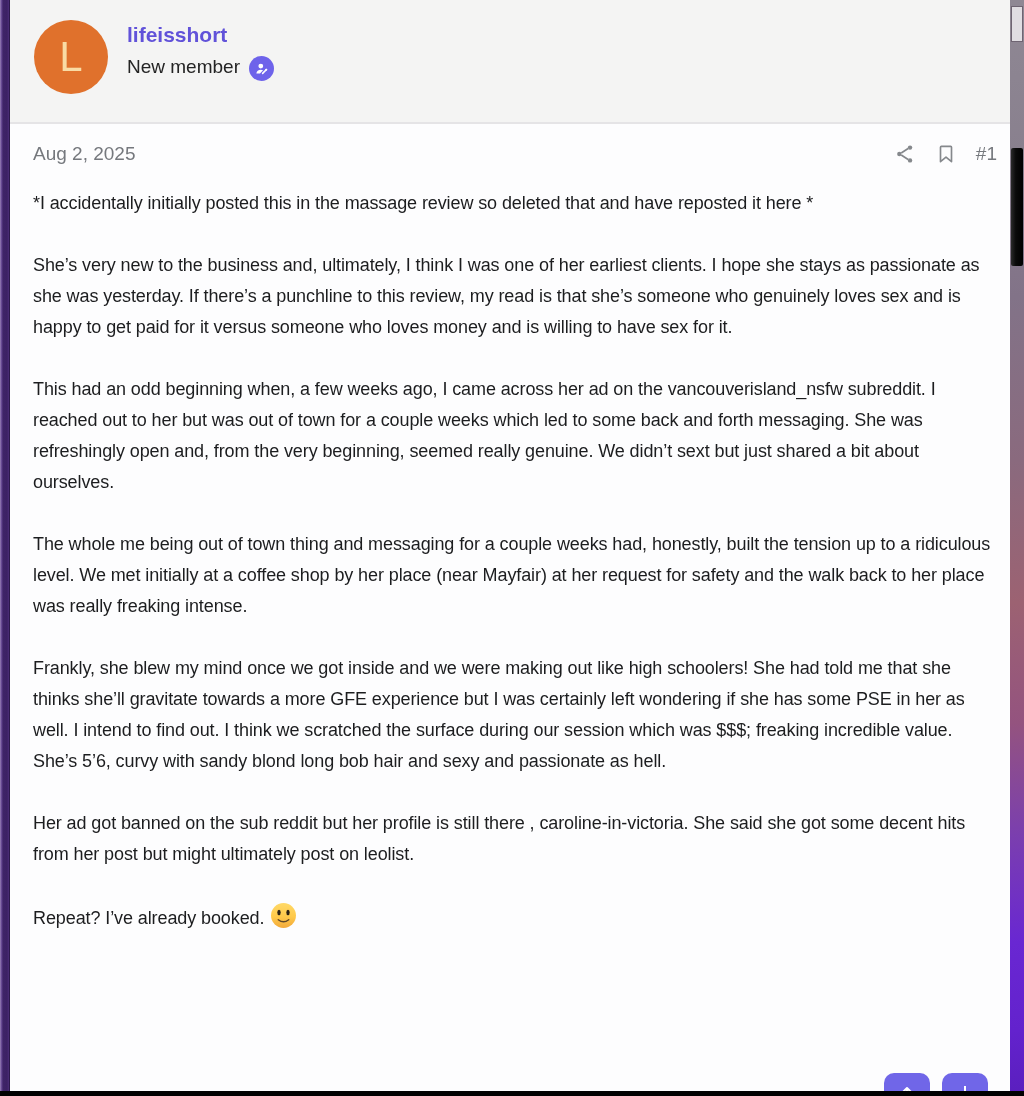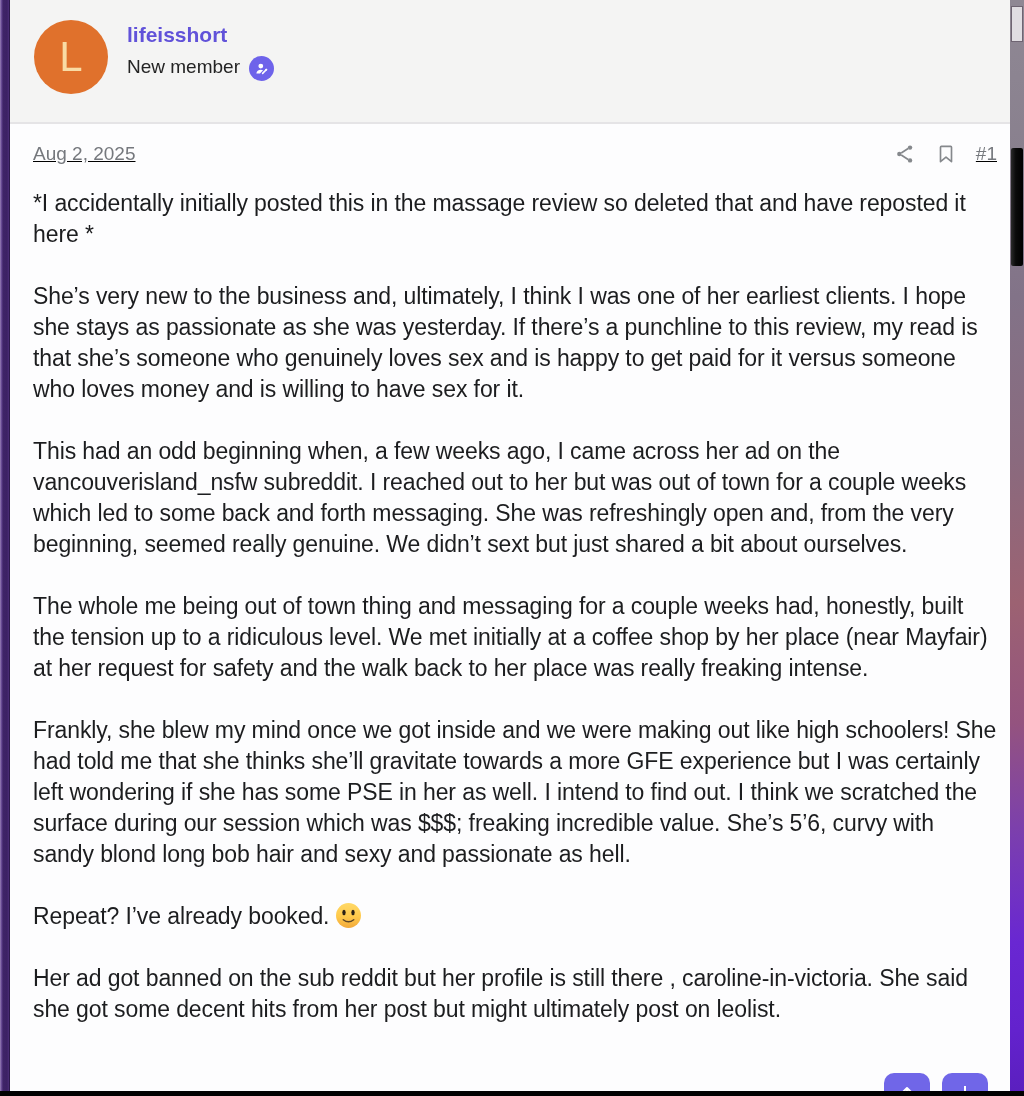--- a/index.html
+++ b/index.html
@@ -27,28 +27,28 @@
   .user-meta { padding-top:3px; }
   .username { display:inline-block; font-size:21px; font-weight:700; color:#6152d9; text-decoration:none; cursor:pointer; }
   .role-row { margin-top:9px; display:flex; align-items:flex-start; gap:9px; }
   .role { font-size:19px; color:#242424; }
   .badge { width:25px; height:25px; border-radius:50%; background:#6e63ea; display:flex; align-items:center; justify-content:center; }
   .badge svg { width:17px; height:17px; }
 
   .divider { height:2px; background:#e5e4e6; }
 
   .post-body { padding:0 13px 0 23px; }
-  .meta-row { margin-top:19px; display:flex; justify-content:space-between; align-items:center;text-decoration:underline; }
+  .meta-row { margin-top:19px; display:flex; justify-content:space-between; align-items:center; }
   .date { font-size:19px; color:#75787d; text-decoration:none; cursor:pointer; }
   .meta-actions { display:flex; align-items:center; gap:19px; }
   .icon-btn { width:22px; height:22px; display:inline-flex; align-items:center; justify-content:center; cursor:pointer; }
   .icon-btn svg { width:22px; height:22px; }
   .post-number { font-size:19px; color:#75787d; text-decoration:none; cursor:pointer; }
 
-  .post-content { margin-top:23px; font-size:23px; line-height:31px; color:#1c1d1f; }
+  .post-content { margin-top:23px; font-size:18px; line-height:31px; color:#1c1d1f; }
   .post-content p { margin:0 0 31px 0; letter-spacing:-0.1px; }
   .emoji { display:inline-block; width:29px; height:29px; vertical-align:-6px; margin-left:5px; }
 
   
   .float-btn { position:absolute; top:1073px; width:46px; height:46px; border:none; border-radius:10px;
     background:#7066e8; display:flex; align-items:flex-start; justify-content:center; padding-top:9px; cursor:pointer; z-index:7; }
   .float-btn.up { left:884px; }
   .float-btn.down { left:942px; }
   .float-btn svg { width:24px; height:24px; }
 </style>
@@ -104,36 +104,36 @@
           <a class="post-number">#1</a>
         </div>
       </div>
 
       <div class="post-content">
         <p>*I accidentally initially posted this in the massage review so deleted that and have reposted it here *</p>
         <p>She’s very new to the business and, ultimately, I think I was one of her earliest clients. I hope she stays as passionate as she was yesterday. If there’s a punchline to this review, my read is that she’s someone who genuinely loves sex and is happy to get paid for it versus someone who loves money and is willing to have sex for it.</p>
         <p>This had an odd beginning when, a few weeks ago, I came across her ad on the vancouverisland_nsfw subreddit. I reached out to her but was out of town for a couple weeks which led to some back and forth messaging. She was refreshingly open and, from the very beginning, seemed really genuine. We didn’t sext but just shared a bit about ourselves.</p>
         <p>The whole me being out of town thing and messaging for a couple weeks had, honestly, built the tension up to a ridiculous level. We met initially at a coffee shop by her place (near Mayfair) at her request for safety and the walk back to her place was really freaking intense.</p>
         <p>Frankly, she blew my mind once we got inside and we were making out like high schoolers! She had told me that she thinks she’ll gravitate towards a more GFE experience but I was certainly left wondering if she has some PSE in her as well. I intend to find out. I think we scratched the surface during our session which was $$$; freaking incredible value. She’s 5’6, curvy with sandy blond long bob hair and sexy and passionate as hell.</p>
+        <p>Her ad got banned on the sub reddit but her profile is still there , caroline-in-victoria. She said she got some decent hits from her post but might ultimately post on leolist.</p>
         <p><span>Repeat? I’ve already booked.</span><span class="emoji">
           <svg viewBox="0 0 36 36">
             <defs>
               <linearGradient id="emg" x1="0" y1="0" x2="0" y2="1">
                 <stop offset="0" stop-color="#ffd968"></stop>
                 <stop offset="0.55" stop-color="#ffc94a"></stop>
                 <stop offset="1" stop-color="#f2a93b"></stop>
               </linearGradient>
             </defs>
             <circle cx="18" cy="18" r="15.5" fill="url(#emg)"></circle>
             <ellipse cx="12.4" cy="14.2" rx="2.1" ry="3.4" fill="#2b2115"></ellipse>
             <ellipse cx="23.6" cy="14.2" rx="2.1" ry="3.4" fill="#2b2115"></ellipse>
             <path d="M11.5 23.2c4.2 3.4 8.8 3.4 13 0" stroke="#5d4526" stroke-width="1.8" fill="none" stroke-linecap="round"></path>
           </svg>
         </span></p>
-        <p>Her ad got banned on the sub reddit but her profile is still there , caroline-in-victoria. She said she got some decent hits from her post but might ultimately post on leolist.</p>
       </div>
 
     </div>
   </div>
 
   <button class="float-btn up">
     <svg viewBox="0 0 24 24" fill="none">
       <path d="M12 20V6 M6.5 11.5 12 6l5.5 5.5" stroke="#ffffff" stroke-width="2" stroke-linejoin="round"></path>
     </svg>
   </button>

